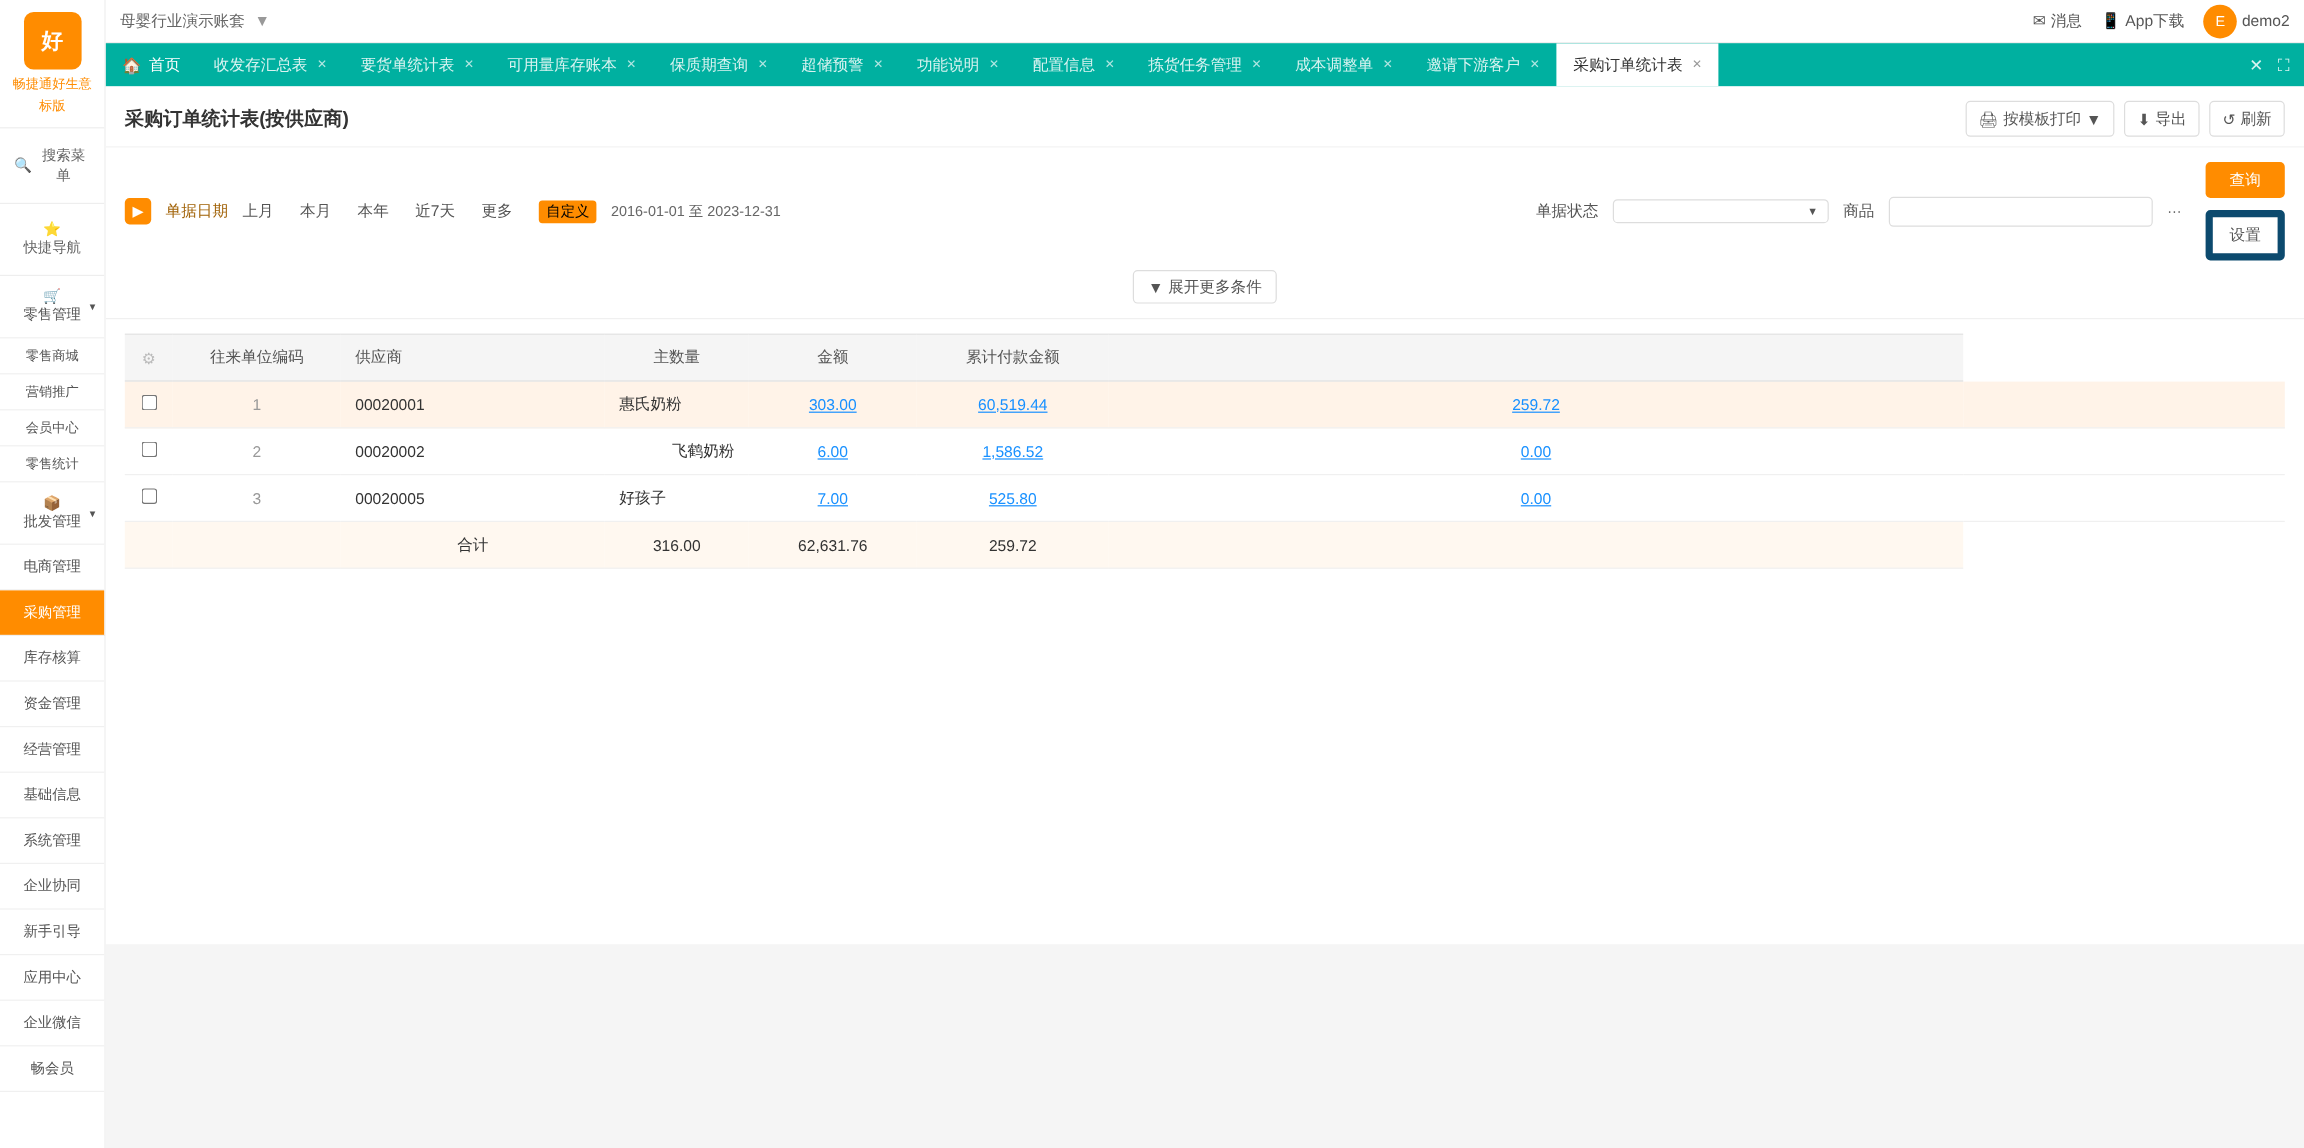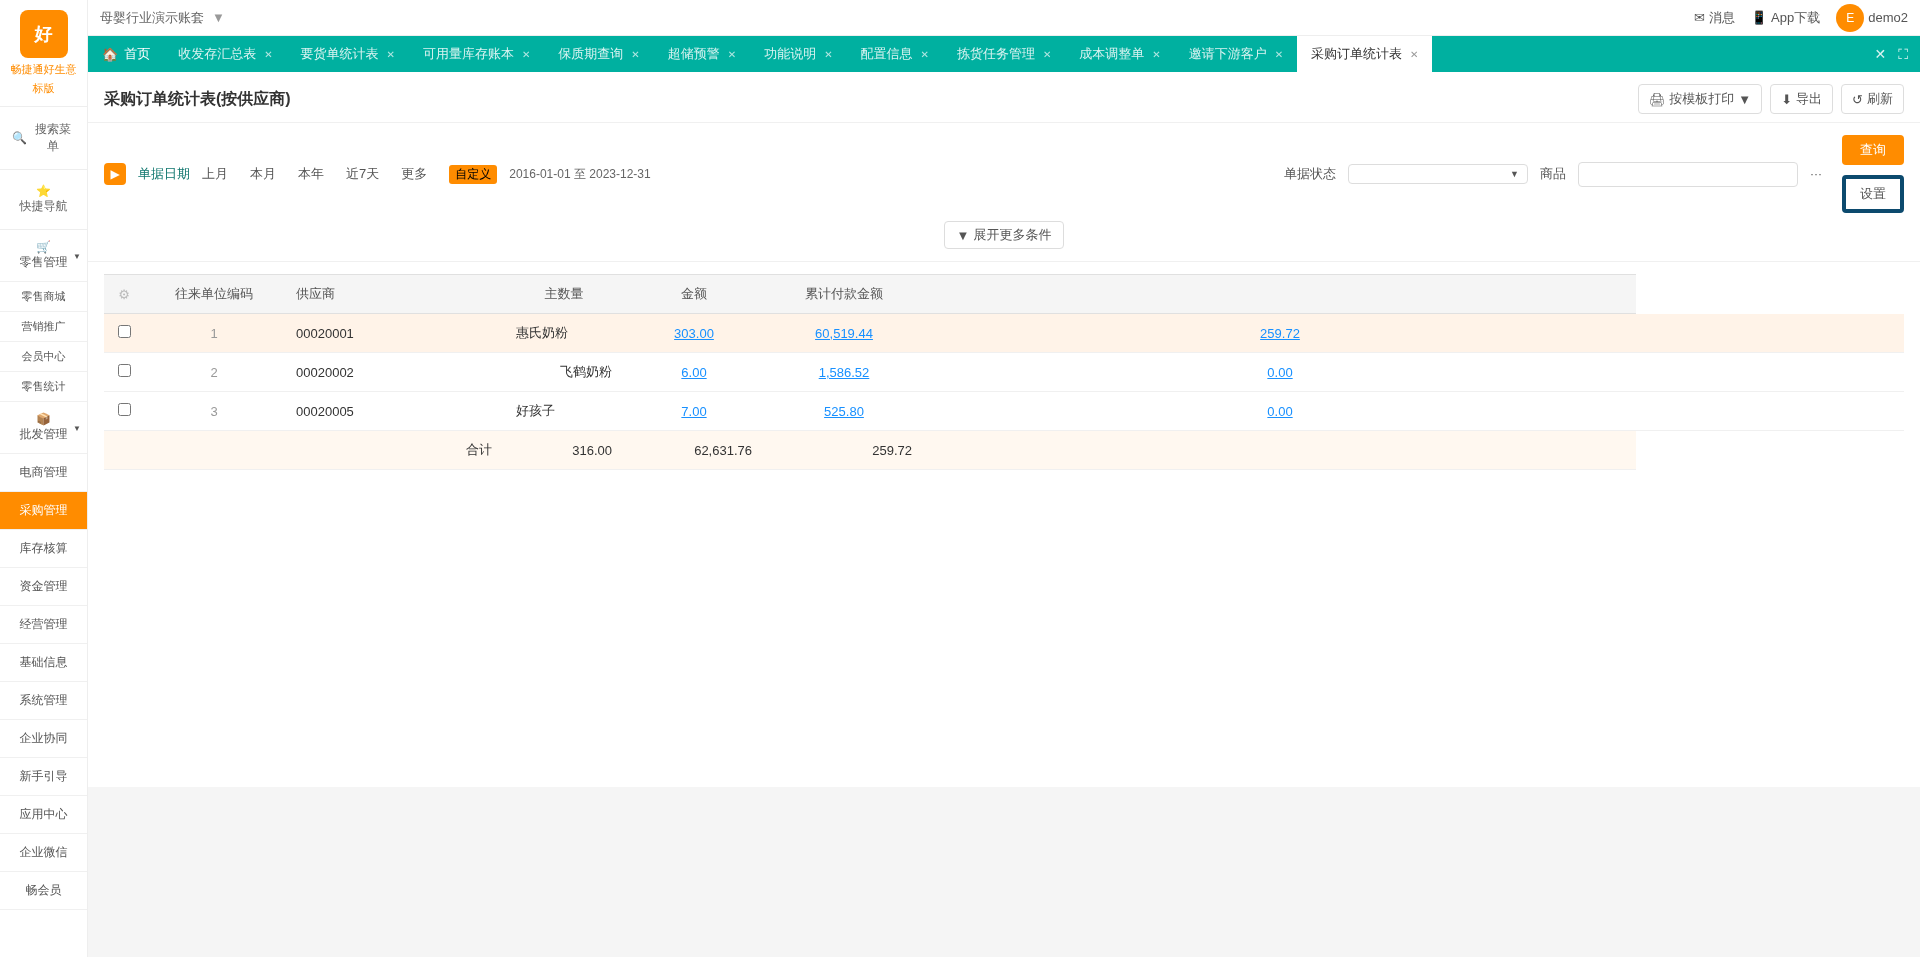--- a/index.html
+++ b/index.html
@@ -44,33 +44,33 @@
     .page-title { font-size: 16px; font-weight: bold; color: #333; }
     .page-header-actions { display: flex; align-items: center; gap: 8px; }
     .btn-print { display: flex; align-items: center; gap: 4px; padding: 5px 10px; border: 1px solid #ddd; border-radius: 4px; cursor: pointer; background: #fff; font-size: 13px; color: #555; }
     .btn-export { display: flex; align-items: center; gap: 4px; padding: 5px 10px; border: 1px solid #ddd; border-radius: 4px; cursor: pointer; background: #fff; font-size: 13px; color: #555; }
     .btn-refresh { display: flex; align-items: center; gap: 4px; padding: 5px 10px; border: 1px solid #ddd; border-radius: 4px; cursor: pointer; background: #fff; font-size: 13px; color: #555; }
 
     
     .filter-area { padding: 12px 16px; border-bottom: 1px solid #f0f0f0; background: #fff; }
     .filter-row { display: flex; align-items: center; gap: 12px; flex-wrap: nowrap; }
     .filter-toggle-btn { width: 22px; height: 22px; background: #ff8c00; border: none; border-radius: 4px; cursor: pointer; color: #fff; font-size: 12px; display: flex; align-items: center; justify-content: center; flex-shrink: 0; }
-    .filter-label { color: #0f766e; font-size: 13px; white-space: nowrap; }
+    .filter-label { color: #a16207; font-size: 13px; white-space: nowrap; }
     .date-shortcuts { display: flex; gap: 22px; align-items: center; }
     .date-shortcut { color: #555; font-size: 13px; cursor: pointer; }
     .date-custom-badge { background: #ff8c00; color: #000000; padding: 1px 6px; border-radius: 3px; font-size: 12px; cursor: pointer; }
     .date-range { color: #666; font-size: 12px; }
     .filter-spacer { flex: 1; }
     .filter-status-label { color: #555; font-size: 13px; white-space: nowrap; }
     .filter-select { min-width: 160px; padding: 4px 8px; border: 1px solid #ddd; border-radius: 4px; font-size: 13px; color: #555; background: #fff; cursor: pointer; display: flex; align-items: center; justify-content: space-between; }
     .filter-goods-label { color: #555; font-size: 13px; white-space: nowrap; }
     .filter-goods-input { min-width: 200px; padding: 4px 8px; border: 1px solid #ddd; border-radius: 4px; font-size: 13px; color: #ccc; }
     .filter-more-btn { color: #555; font-size: 12px; cursor: pointer; }
     .btn-query { padding: 6px 18px; background: #ff8c00; color: #fff; border: none; border-radius: 4px; cursor: pointer; font-size: 13px; }
-    .btn-settings { padding: 6px 14px; background: #fff; color: #555; border: 4px solid #0c4a6e; border-radius: 4px; cursor: pointer; font-size: 13px; }
+    .btn-settings { padding: 6px 14px; background: #fff; color: #555; border: 6px solid #0c4a6e; border-radius: 4px; cursor: pointer; font-size: 13px; }
 
     .filter-expand-row { display: flex; align-items: center; justify-content: center; margin-top: 8px; }
     .expand-btn { display: flex; align-items: center; gap: 4px; color: #555; font-size: 13px; cursor: pointer; background: none; border: 1px solid #ddd; border-radius: 4px; padding: 4px 12px; }
 
     
     .table-area { padding: 0 16px 16px; }
     .data-table { width: 100%; border-collapse: collapse; margin-top: 12px; }
     .data-table th { background: #f5f5f5; padding: 10px 12px; text-align: center; font-weight: 500; color: #555; font-size: 13px; border-bottom: 1px solid #e0e0e0; border-top: 1px solid #e0e0e0; }
     .data-table td { padding: 10px 12px; text-align: center; font-size: 13px; color: #333; border-bottom: 1px solid #f0f0f0; }
     .data-table tr.row-highlight { background: #fff3e8; }
@@ -79,21 +79,21 @@
     .col-check { width: 40px; }
     .col-code { width: 140px; }
     .col-supplier { width: 220px; text-align: left !important; }
     .col-qty { width: 120px; }
     .col-amount { width: 140px; }
     .col-paid { width: 160px; }
     .settings-col { color: #bbb; cursor: pointer; }
 
     
     .table-footer { background: #fff8f0; border-top: 1px solid #e0e0e0; }
-    .table-footer td { padding: 10px 12px; font-size: 13px; font-weight: 500; color: #333; text-align: right; }
+    .table-footer td { padding: 10px 12px; font-size: 13px; font-weight: 500; color: #333; text-align: center; }
 
     
     .arrow-down::after { content: ' ▼'; font-size: 9px; }
   </style>
 </head>
 <body>
 
 <div class="sidebar">
   <div class="sidebar-logo">
     <div class="logo-icon">好</div>

